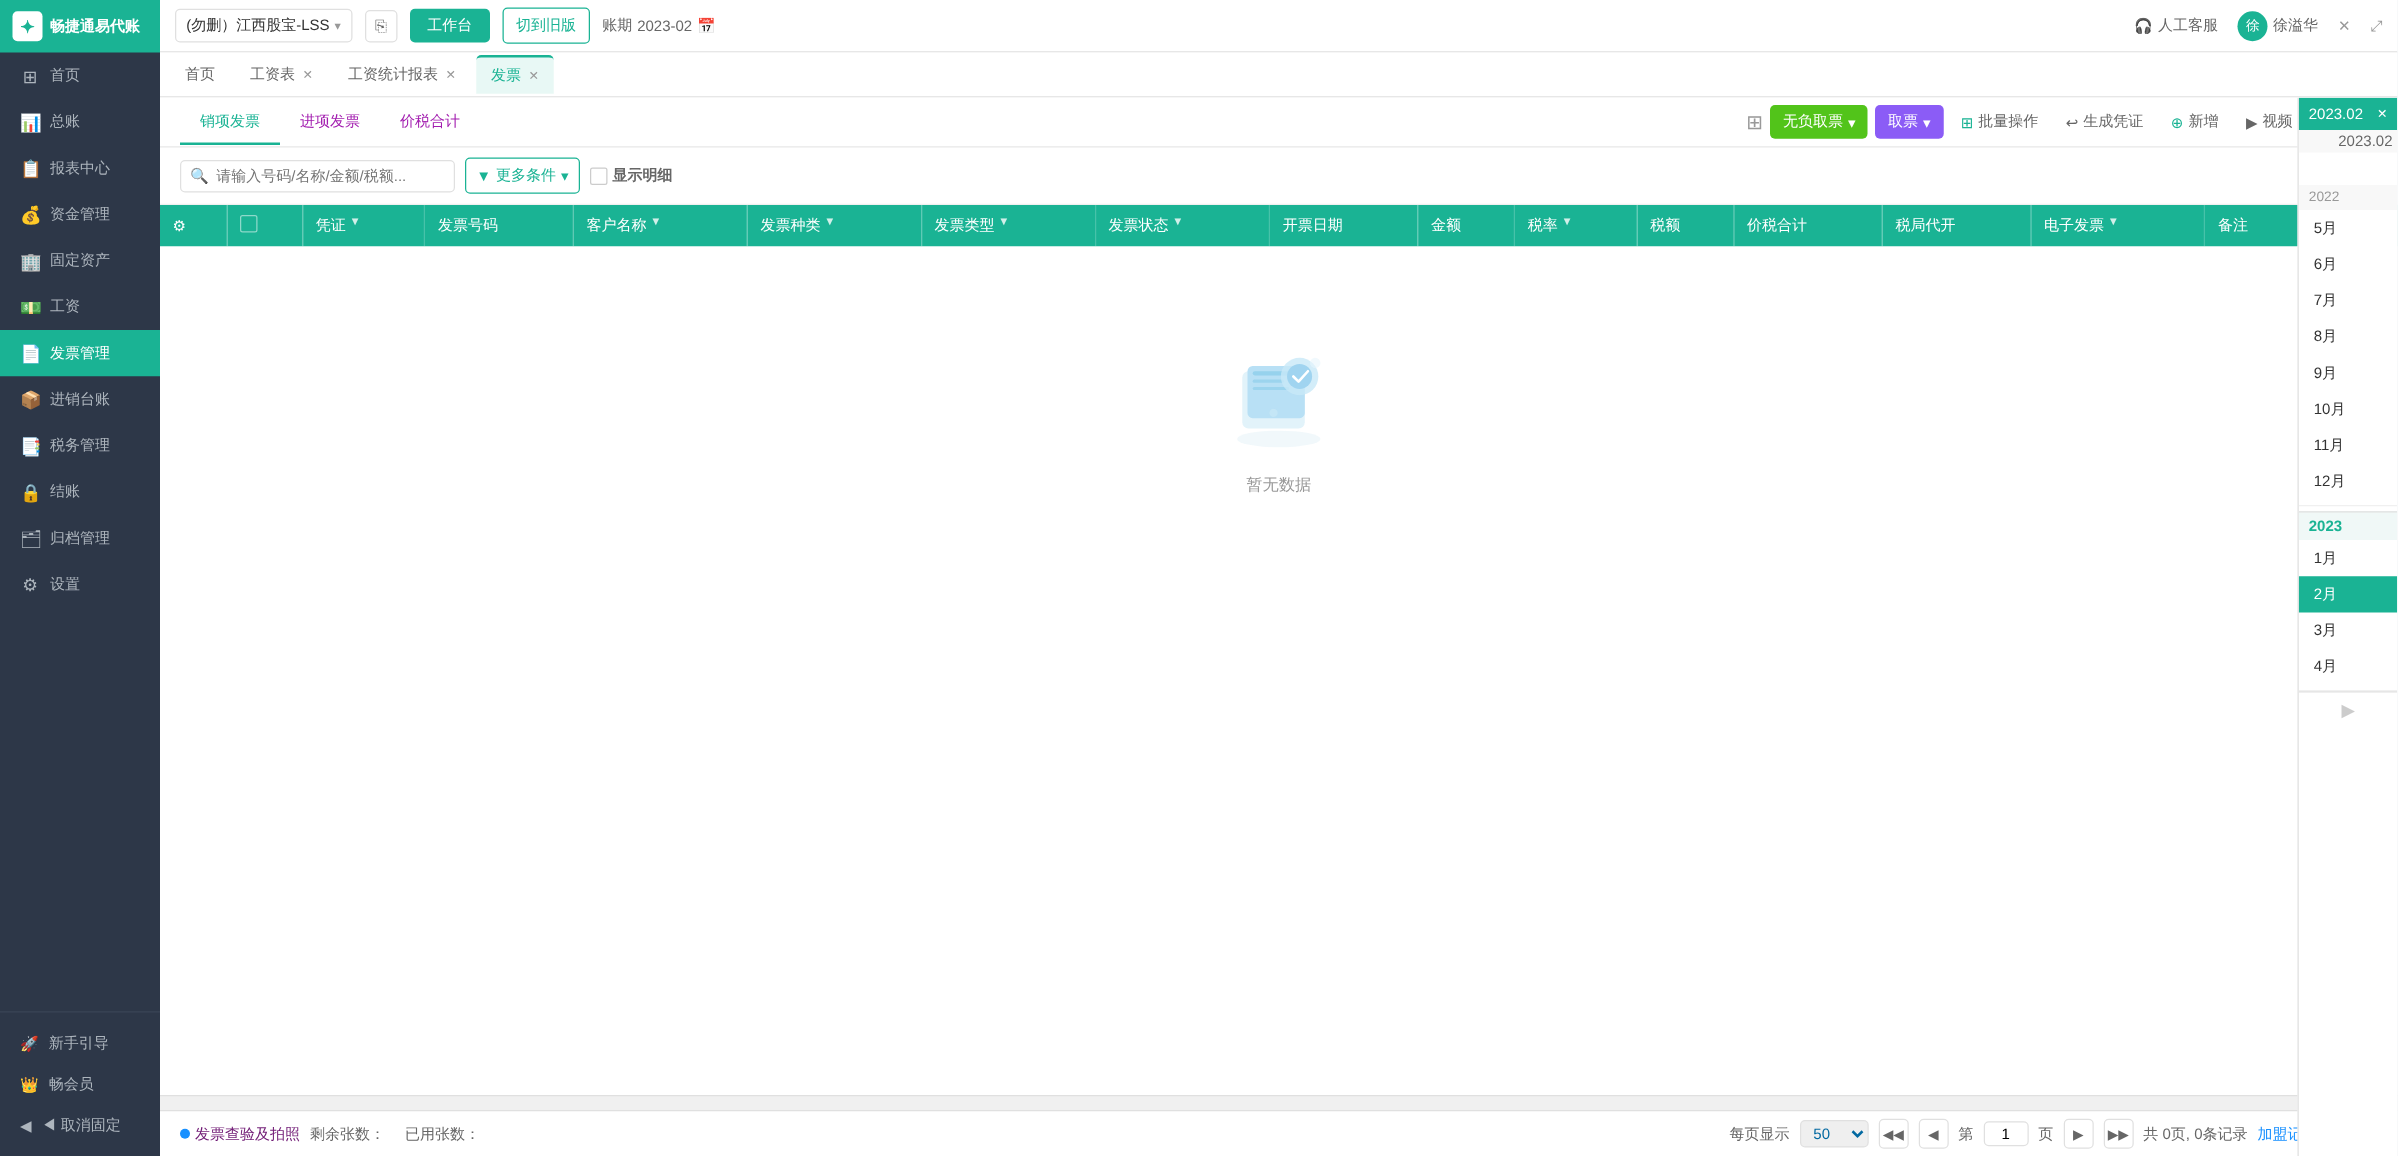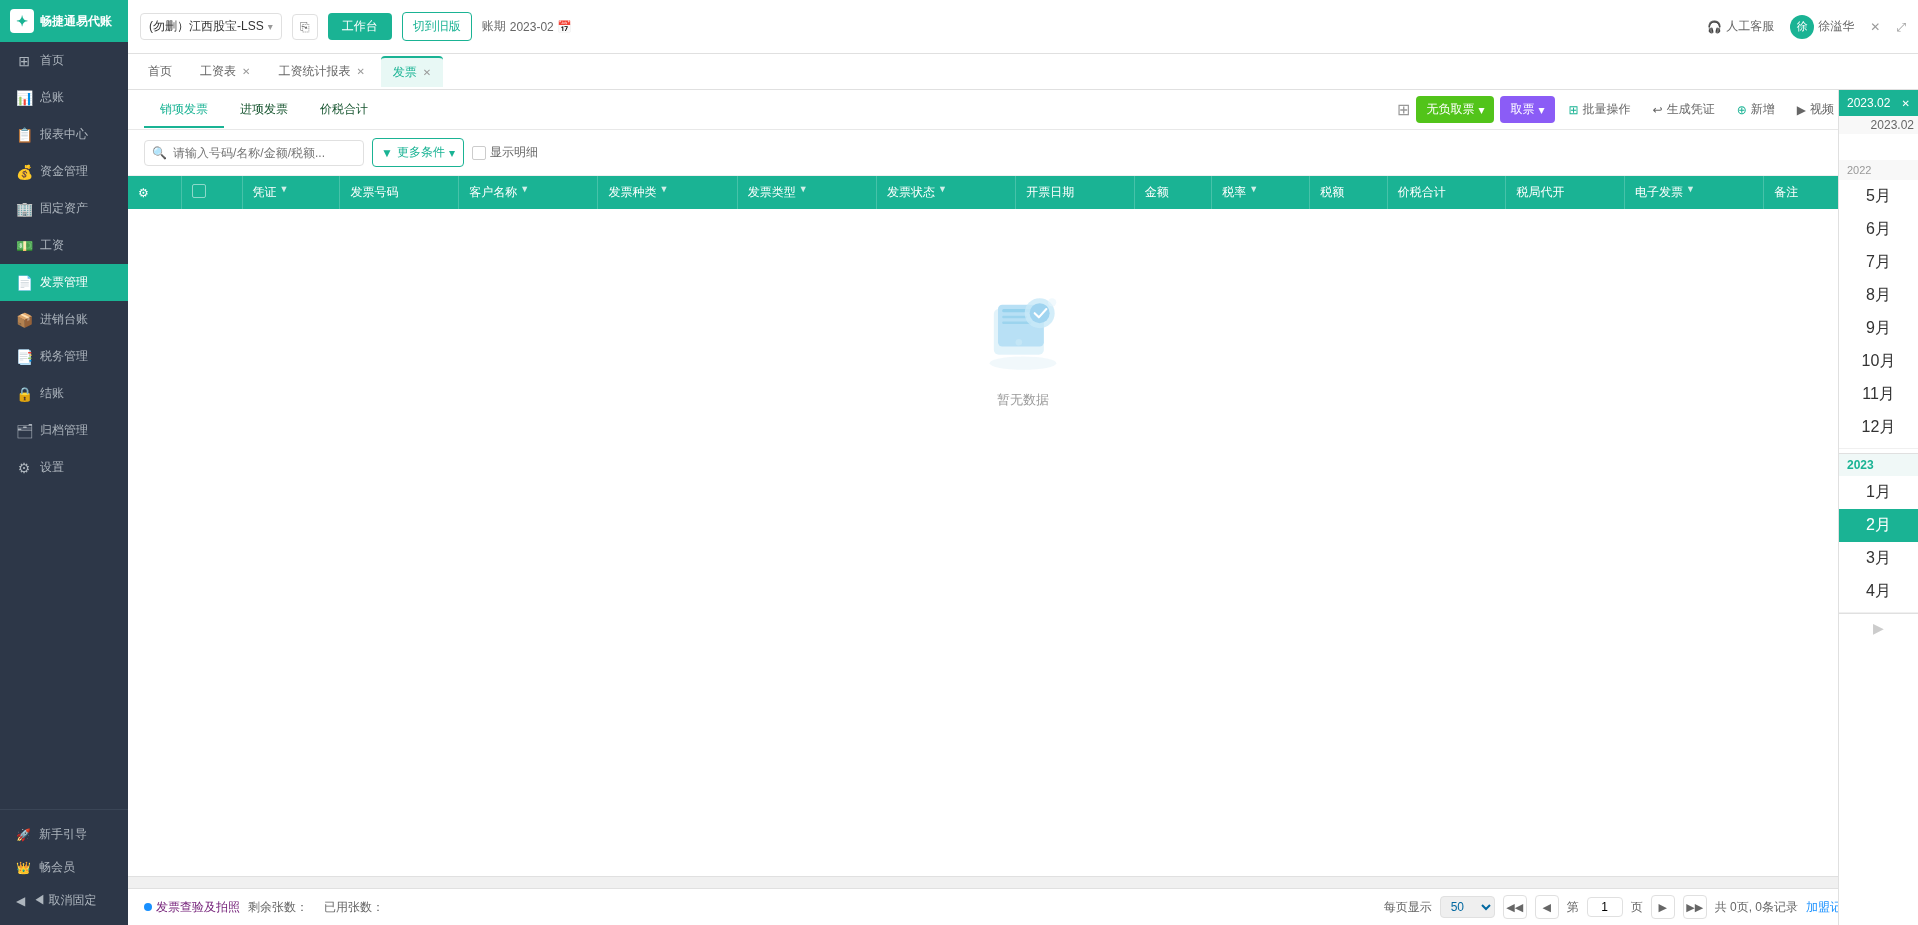--- a/index.html
+++ b/index.html
@@ -71,21 +71,21 @@
       overflow: hidden;
     }
 
     
     .header {
       background: white;
       border-bottom: 1px solid #e0e0e0;
       display: flex;
       align-items: center;
       padding: 0 12px;
-      height: 54px;
+      height: 42px;
       gap: 10px;
     }
     .company-selector {
       display: flex;
       align-items: center;
       gap: 4px;
       border: 1px solid #e0e0e0;
       border-radius: 4px;
       padding: 4px 8px;
       cursor: pointer;
@@ -191,21 +191,21 @@
       display: flex;
       align-items: center;
       padding: 0 16px;
       border-bottom: 1px solid #e8e8e8;
       height: 40px;
       gap: 0;
     }
     .sub-tab {
       padding: 8px 16px;
       cursor: pointer;
-      color: #14532d;
+      color: #a21caf;
       font-size: 12px;
       border-bottom: 2px solid transparent;
       margin-bottom: -1px;
     }
     .sub-tab.active {
       color: #1ab394;
       border-bottom: 2px solid #1ab394;
       font-weight: 500;
     }
 
@@ -257,20 +257,21 @@
       border: 1px solid #1ab394;
       border-radius: 4px;
     }
     .show-detail-wrap {
       display: flex;
       align-items: center;
       gap: 4px;
       color: #666;
       font-size: 12px;
       cursor: pointer;
+      font-weight: bold;
     }
     .checkbox-custom {
       width: 14px;
       height: 14px;
       border: 1px solid #ccc;
       border-radius: 2px;
       display: inline-block;
     }
 
     .btn-green-dropdown {
@@ -461,22 +462,22 @@
       padding: 4px 8px;
       color: #999;
       font-size: 11px;
       background: #f8f8f8;
       margin-top: 22px;
     }
     .month-item {
       padding: 6px 12px;
       cursor: pointer;
       color: #333;
-      font-size: 16px;
-      text-align: center;
+      font-size: 12px;
+      text-align: left;
     }
     .month-item.active {
       background: #1ab394;
       color: white;
     }
     .year-header {
       padding: 4px 8px;
       background: #f0f8f7;
       color: #1ab394;
       font-size: 12px;

